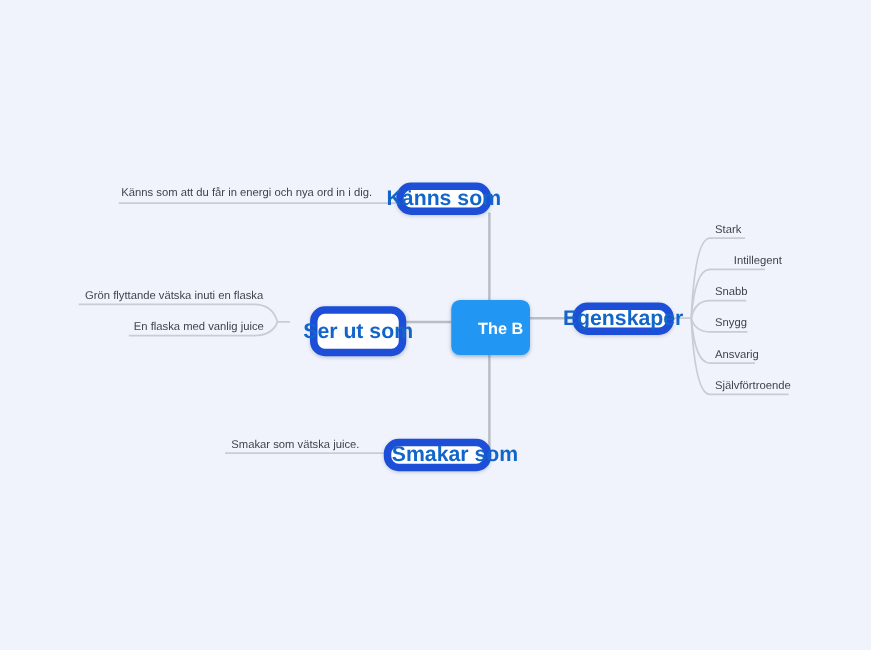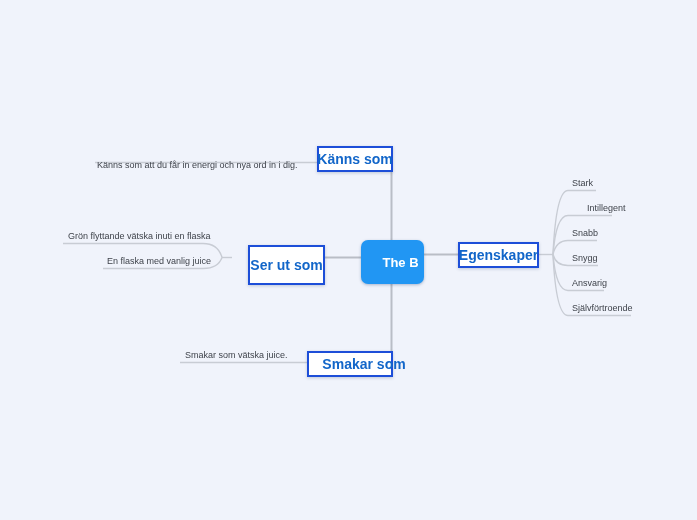--- a/index.html
+++ b/index.html
@@ -10,25 +10,25 @@
     overflow:hidden;
   }
   #canvas{
     position:relative;width:697px;height:520px;
   }
   #wires{position:absolute;left:0;top:0;}
   .node{
     position:absolute;
     box-sizing:border-box;
     background:#ffffff;
-    border:2px solid #1d4ed8;
-    border-radius:0;
+    border:6px solid #1d4ed8;
+    border-radius:12px;
     color:#1266c9;
     font-weight:bold;
-    font-size:14px;
+    font-size:17px;
     display:flex;align-items:center;justify-content:center;
     box-shadow:0 1px 3px rgba(70,90,130,.28);
     white-space:nowrap;
     cursor:pointer;
   }
   .node.root{
     background:#2196f3;
     border:none;
     border-radius:7px;
     color:#ffffff;
@@ -75,21 +75,21 @@
     <path d="M553 254.5 Q556 315.5 568 315.5 H631" stroke="#c8ccd4" stroke-width="1.4" fill="none"></path>
   </svg>
 
   <div class="node root" style="left:361px;top:240px;width:63px;height:44px;padding-left:16px;">The B</div>
 
   <div class="node" style="left:317px;top:146px;width:76px;height:26px;">Känns som</div>
   <div class="node" style="left:248px;top:245px;width:77px;height:40px;">Ser ut som</div>
   <div class="node" style="left:458px;top:242px;width:81px;height:26px;">Egenskaper</div>
   <div class="node" style="left:307px;top:351px;width:86px;height:26px;padding-left:28px;">Smakar som</div>
 
-  <div class="leaf" style="left:97px;top:149px;margin-top:11px;">Känns som att du får in energi och nya ord in i dig.</div>
+  <div class="leaf" style="left:97px;top:149px;">Känns som att du får in energi och nya ord in i dig.</div>
 
   <div class="leaf" style="left:68px;top:231px;">Grön flyttande vätska inuti en flaska</div>
   <div class="leaf" style="left:107px;top:256px;">En flaska med vanlig juice</div>
 
   <div class="leaf" style="left:572px;top:178px;">Stark</div>
   <div class="leaf" style="left:572px;top:203px;margin-left:15px;">Intillegent</div>
   <div class="leaf" style="left:572px;top:228px;">Snabb</div>
   <div class="leaf" style="left:572px;top:253px;">Snygg</div>
   <div class="leaf" style="left:572px;top:278px;">Ansvarig</div>
   <div class="leaf" style="left:572px;top:303px;">Självförtroende</div>

